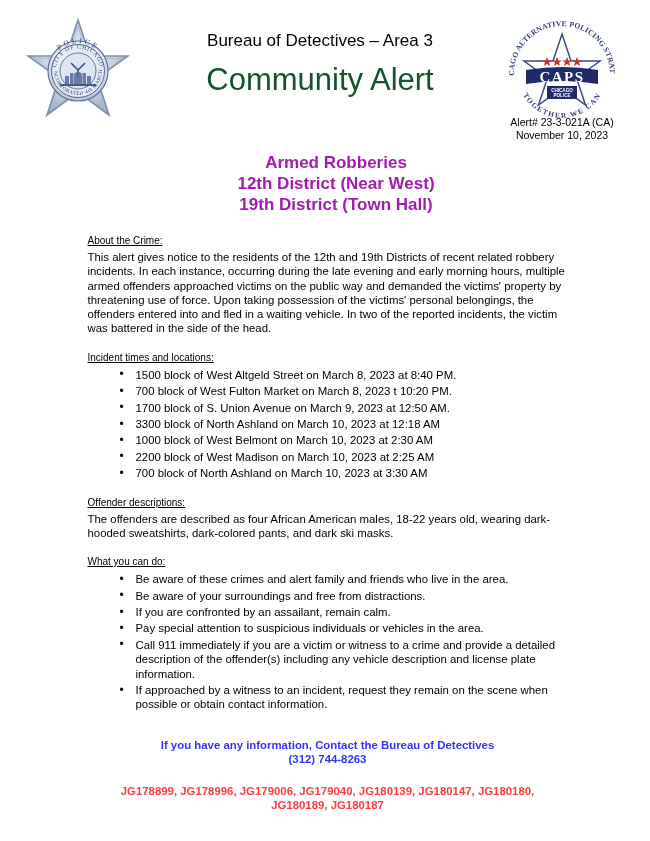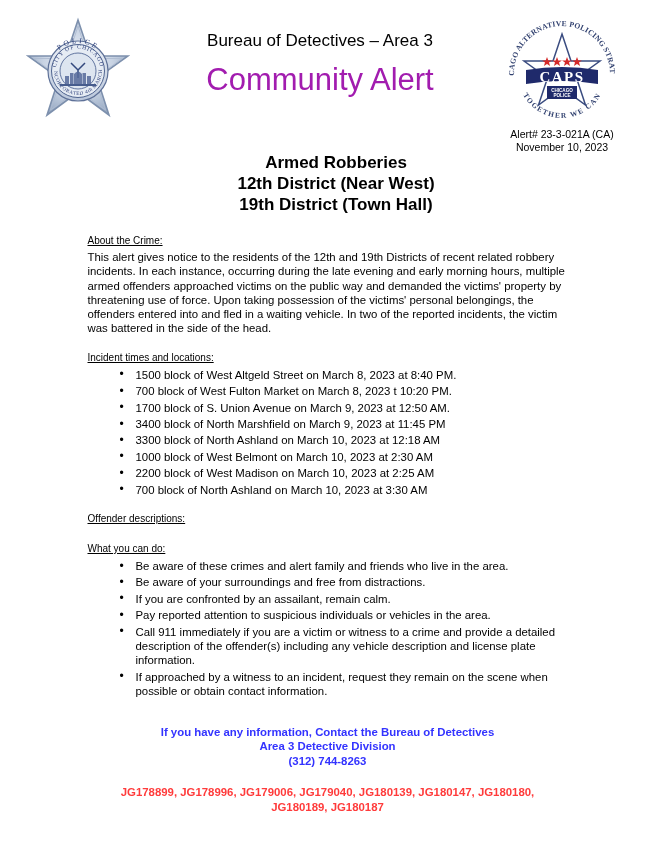--- a/index.html
+++ b/index.html
@@ -31,21 +31,21 @@
   .caps-logo {
     position: absolute;
     left: 500px;
     top: 18px;
     width: 124px;
     height: 102px;
   }
   .alert-meta {
     position: absolute;
     left: 494px;
-    top: 128px;
+    top: 116px;
     width: 136px;
     text-align: center;
     font-size: 10.5px;
     line-height: 13px;
     color: #000;
   }
   .title-block {
     position: absolute;
     left: 140px;
     top: 30px;
@@ -55,30 +55,30 @@
   .bureau-line {
     font-size: 17px;
     line-height: 22px;
     color: #000;
     white-space: nowrap;
   }
   .community-alert {
     font-size: 31px;
     line-height: 40px;
     margin-top: 8px;
-    color: #a21caf;
+    color: #14532d;
   }
 
   
   .subtitle {
     text-align: center;
     font-size: 17px;
     font-weight: bold;
     line-height: 21px;
-    color: #000000;
+    color: #a21caf;
     margin-top: 2px;
     padding-left: 22px;
   }
 
   
   .content {
     margin: 0 auto;
     width: 480px;
     padding-left: 5px;
     font-size: 11.4px;
@@ -235,41 +235,40 @@
 <div class="content">
 
   <div class="sec-head first">About the Crime:</div>
   <p class="para">This alert gives notice to the residents of the 12th and 19th Districts of recent related robbery incidents. In each instance, occurring during the late evening and early morning hours, multiple armed offenders approached victims on the public way and demanded the victims' property by threatening use of force. Upon taking possession of the victims' personal belongings, the offenders entered into and fled in a waiting vehicle. In two of the reported incidents, the victim was battered in the side of the head.</p>
 
   <div class="sec-head">Incident times and locations:</div>
   <ul class="bullets">
     <li>1500 block of West Altgeld Street on March 8, 2023 at 8:40 PM.</li>
     <li>700 block of West Fulton Market on March 8, 2023 t 10:20 PM.</li>
     <li>1700 block of S. Union Avenue on March 9, 2023 at 12:50 AM.</li>
-    <li>3400 block of North Marshfield on March 9, 2023 at 11:45 PM</li>
     <li>3300 block of North Ashland on March 10, 2023 at 12:18 AM</li>
     <li>1000 block of West Belmont on March 10, 2023 at 2:30 AM</li>
     <li>2200 block of West Madison on March 10, 2023 at 2:25 AM</li>
     <li>700 block of North Ashland on March 10, 2023 at 3:30 AM</li>
   </ul>
 
   <div class="sec-head">Offender descriptions:</div>
+  <p class="para">The offenders are described as four African American males, 18-22 years old, wearing dark-hooded sweatshirts, dark-colored pants, and dark ski masks.</p>
 
   <div class="sec-head">What you can do:</div>
   <ul class="bullets">
     <li>Be aware of these crimes and alert family and friends who live in the area.</li>
     <li>Be aware of your surroundings and free from distractions.</li>
     <li>If you are confronted by an assailant, remain calm.</li>
-    <li>Pay reported attention to suspicious individuals or vehicles in the area.</li>
+    <li>Pay special attention to suspicious individuals or vehicles in the area.</li>
     <li>Call 911 immediately if you are a victim or witness to a crime and provide a detailed description of the offender(s) including any vehicle description and license plate information.</li>
     <li>If approached by a witness to an incident, request they remain on the scene when possible or obtain contact information.</li>
   </ul>
 
   <div class="footer">
     <div class="contact">
       <div>If you have any information, Contact the Bureau of Detectives</div>
-      <div>Area 3 Detective Division</div>
       <div>(312) 744-8263</div>
     </div>
     <div class="case-numbers">JG178899, JG178996, JG179006, JG179040, JG180139, JG180147, JG180180, JG180189, JG180187</div>
 
   </div>
 </div>
 
 </body></html>

